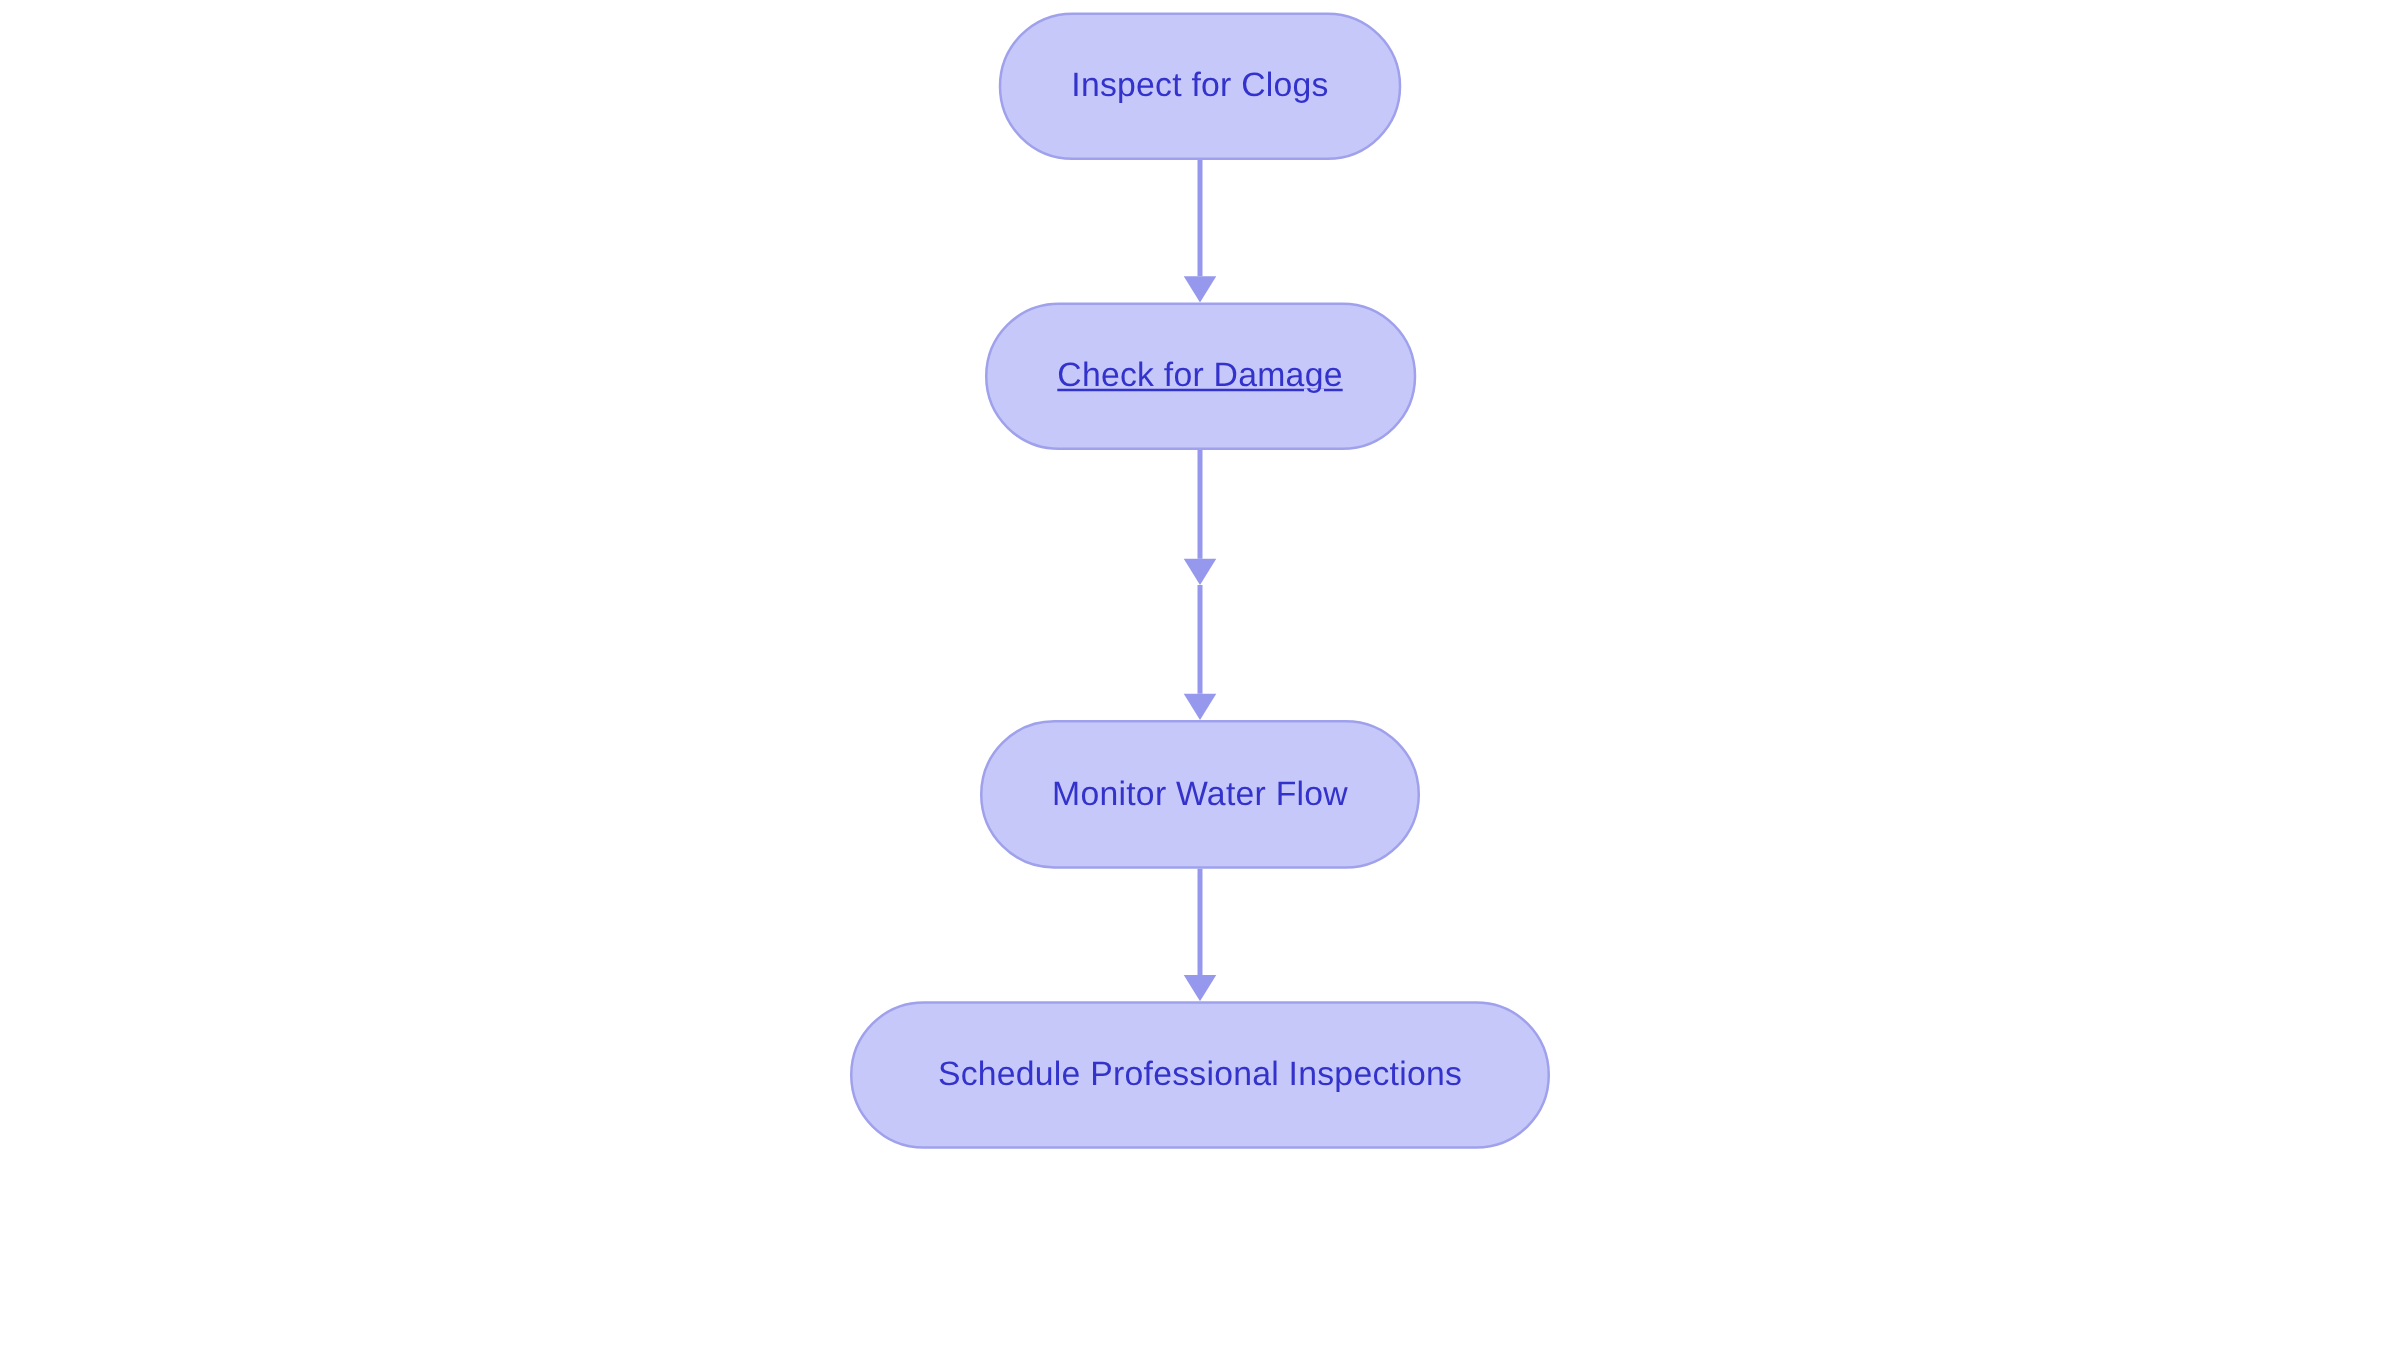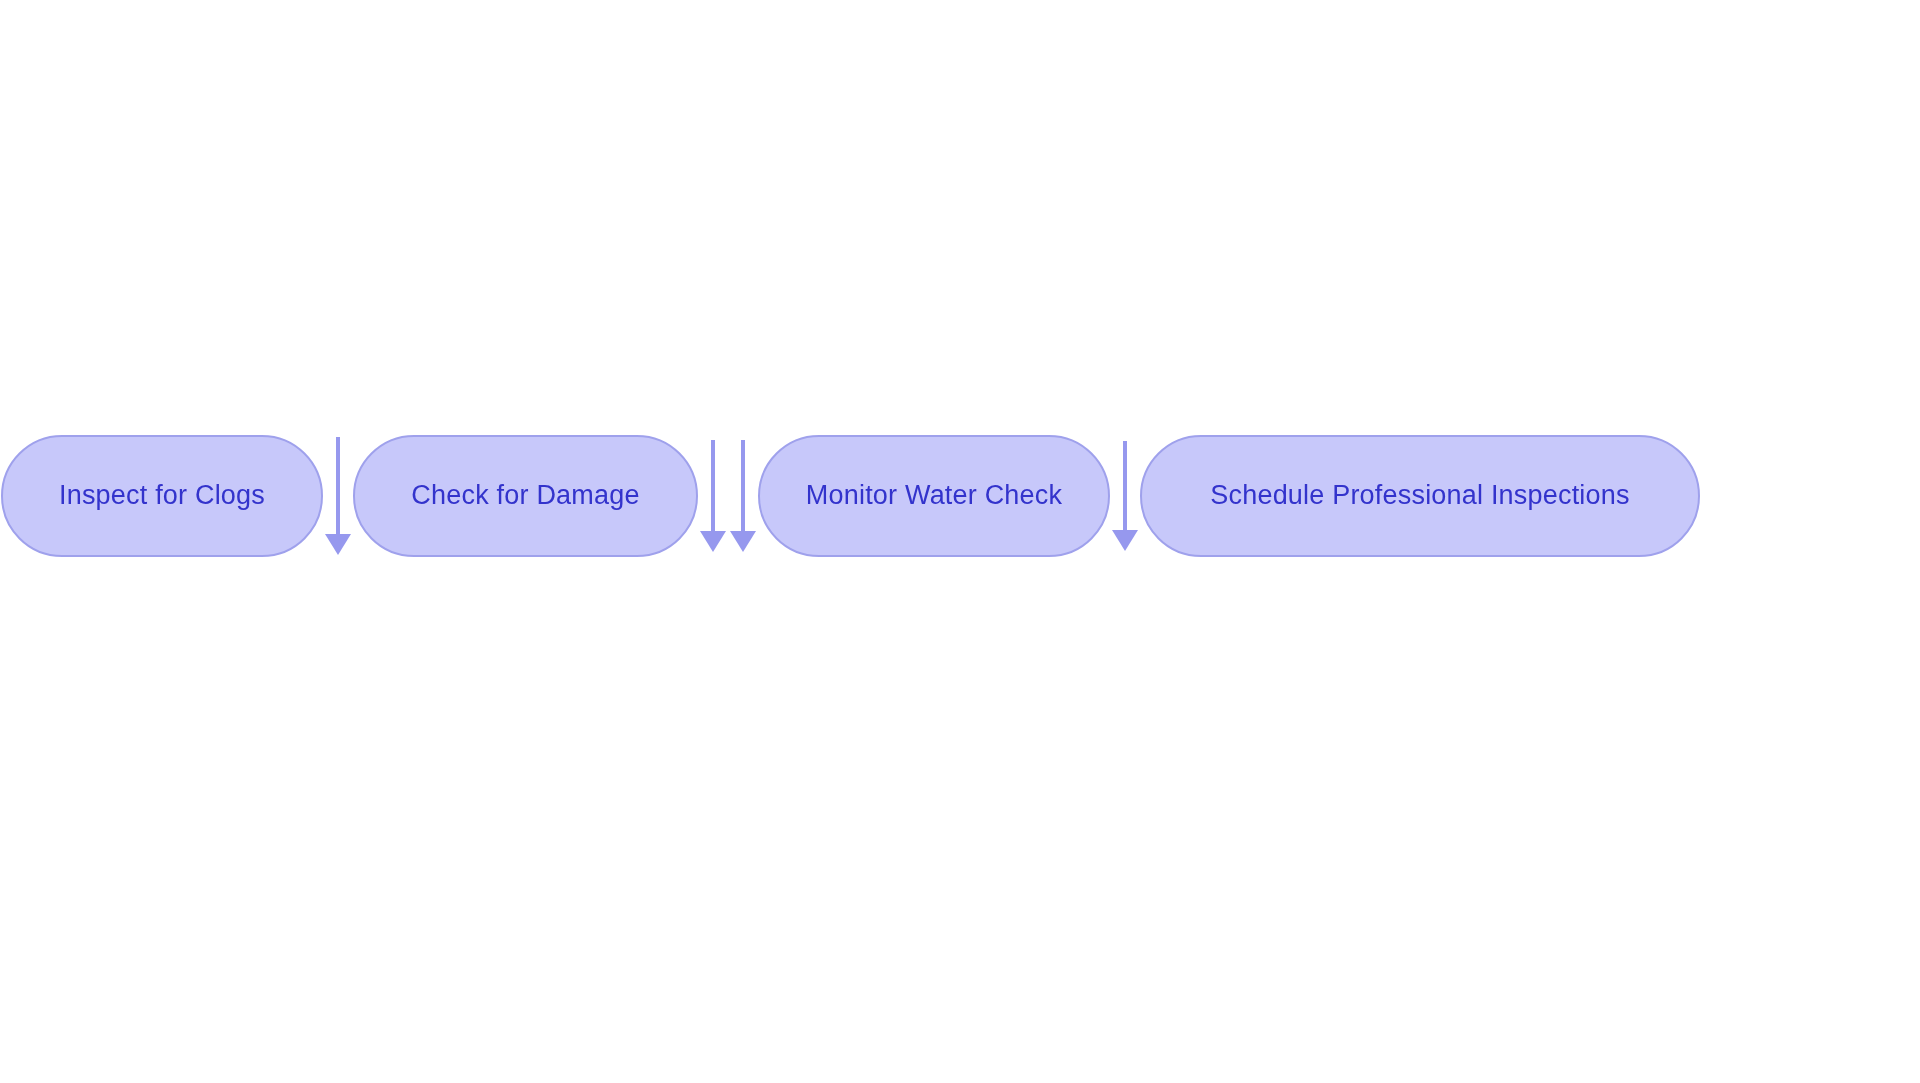--- a/index.html
+++ b/index.html
@@ -20,23 +20,23 @@
     background: #ffffff;
   }
 
   .flow-column {
     position: absolute;
     left: 0;
     top: 0;
     width: 1920px;
     height: 919px;
     display: flex;
+    flex-direction: column;
     align-items: center;
     justify-content: flex-start;
-    margin-top: 36px;
   }
 
   .flow-node {
     position: relative;
     display: flex;
     align-items: center;
     justify-content: center;
     background: #c7c8fa;
     border: 2px solid #9fa1ec;
     border-radius: 9999px;
@@ -53,21 +53,21 @@
 
   .flow-node .node-label {
     color: #3333cc;
     font-size: 27px;
     font-family: "Liberation Sans", sans-serif;
     white-space: nowrap;
   }
 
   
   .node-w-1 { width: 322px; }
-  .node-w-2 { width: 345px; }
+  .node-w-2 { width: 345px; text-decoration: underline; }
   .node-w-3 { width: 350px; }
   .node-w-4 { width: 352px; }
   .node-w-5 { width: 560px; text-align: right; }
 
   .flow-connector {
     position: relative;
     width: 30px;
     display: flex;
     flex-direction: column;
     align-items: center;
@@ -122,21 +122,21 @@
       <div class="connector-arrowhead"></div>
     </div>
 
 
     <div class="flow-connector conn-h-3">
       <div class="connector-line"></div>
       <div class="connector-arrowhead"></div>
     </div>
 
     <div class="flow-node node-w-4">
-      <span class="node-label">Monitor Water Check</span>
+      <span class="node-label">Monitor Water Flow</span>
     </div>
 
     <div class="flow-connector conn-h-4">
       <div class="connector-line"></div>
       <div class="connector-arrowhead"></div>
     </div>
 
     <div class="flow-node node-w-5">
       <span class="node-label">Schedule Professional Inspections</span>
     </div>

